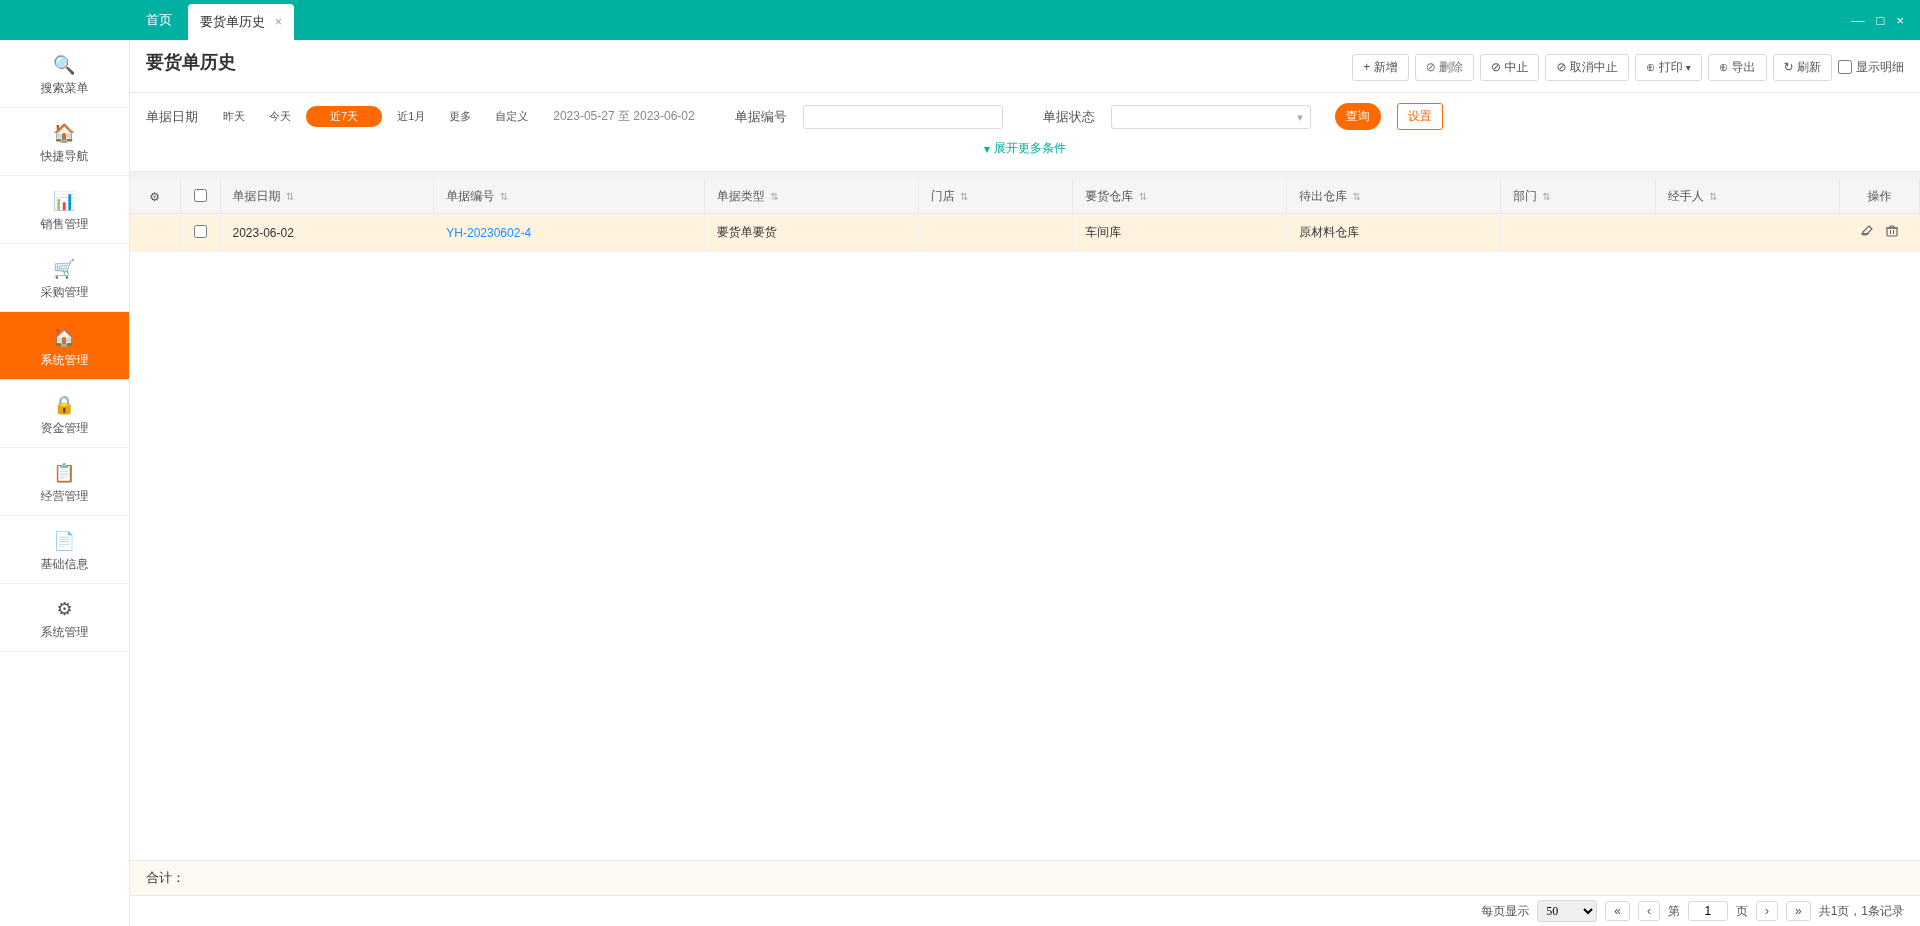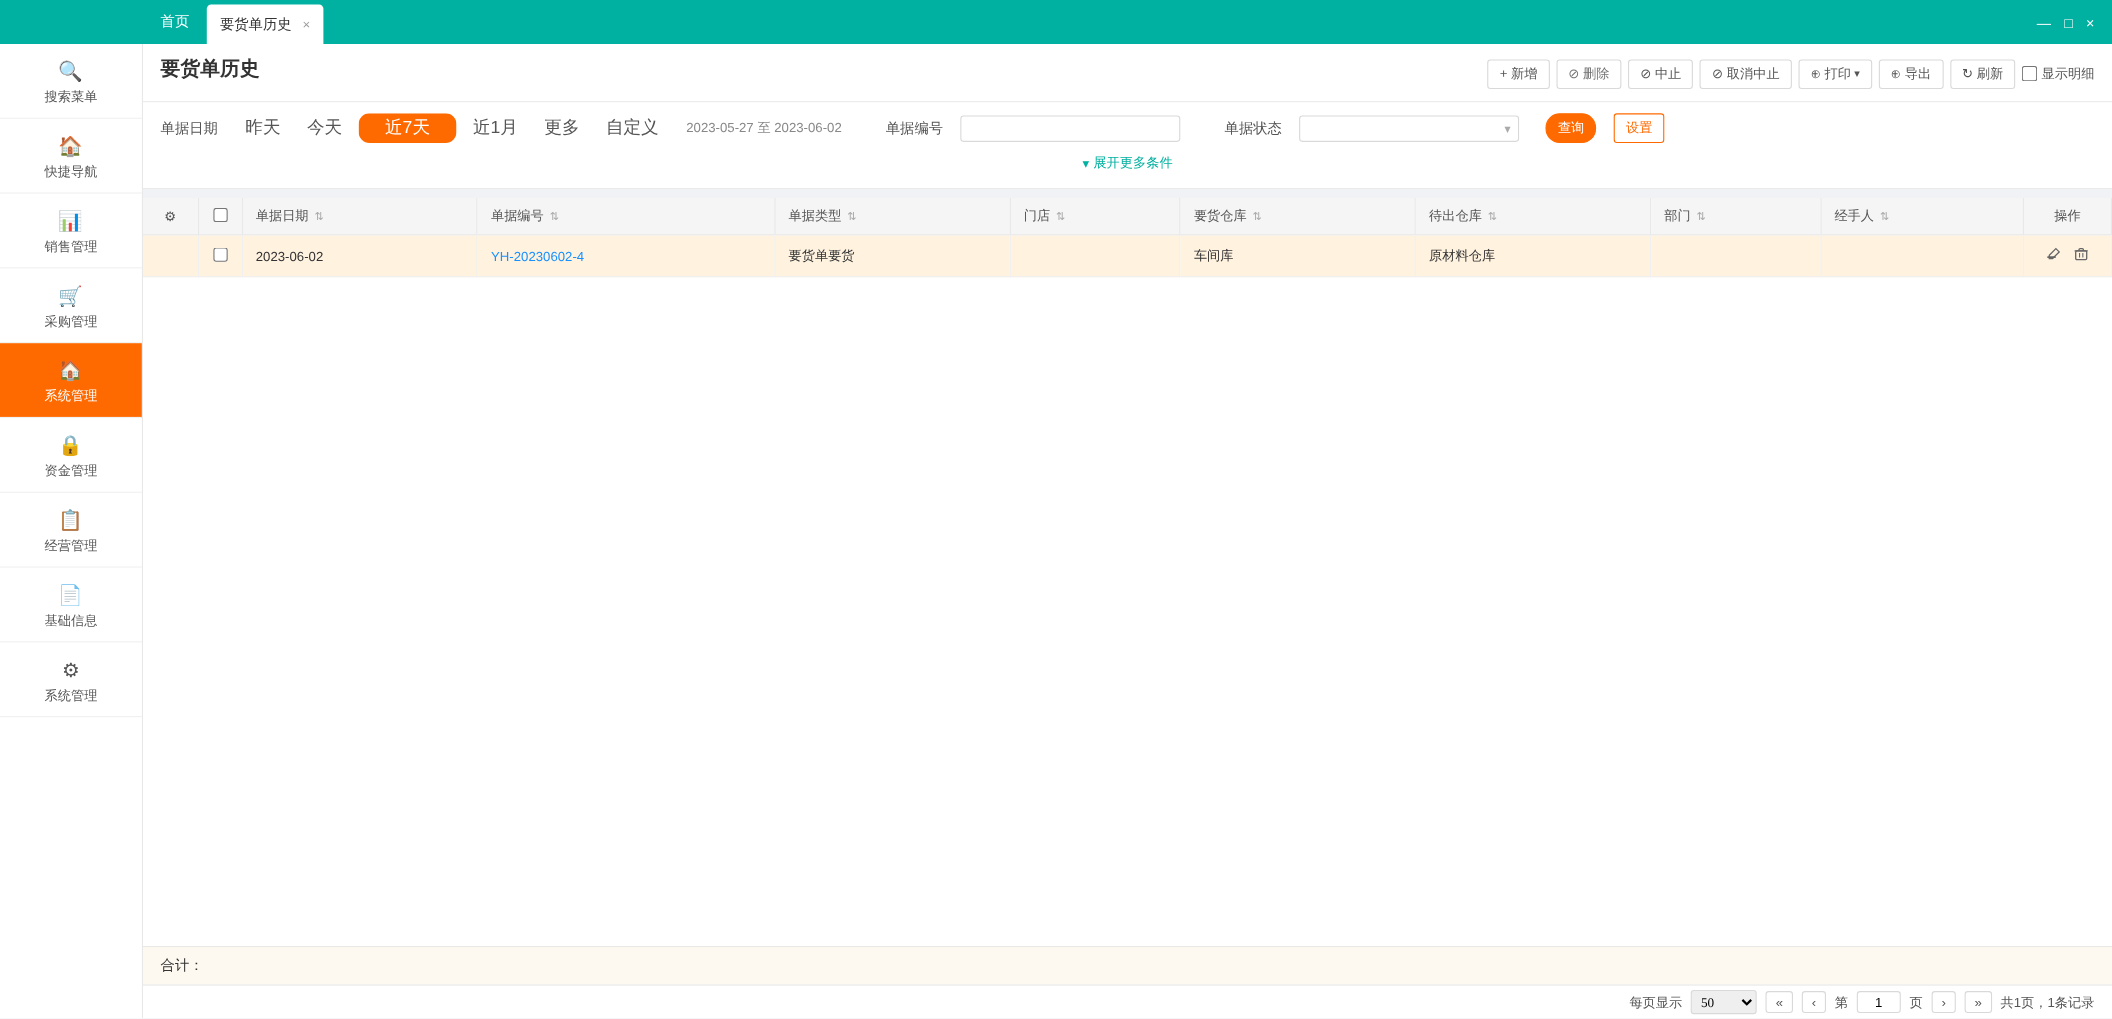--- a/index.html
+++ b/index.html
@@ -150,21 +150,21 @@
     }
     .filter-date-btns {
       display: flex;
       align-items: center;
       gap: 6px;
     }
     .date-btn {
       padding: 2px 8px;
       border-radius: 3px;
       cursor: pointer;
-      font-size: 16px;
+      font-size: 11px;
       color: #555;
       border: 1px solid transparent;
     }
     .date-btn.active {
       background: #ff6a00;
       color: white;
       border-radius: 10px;
       padding: 2px 23px;
     }
     .date-range {

